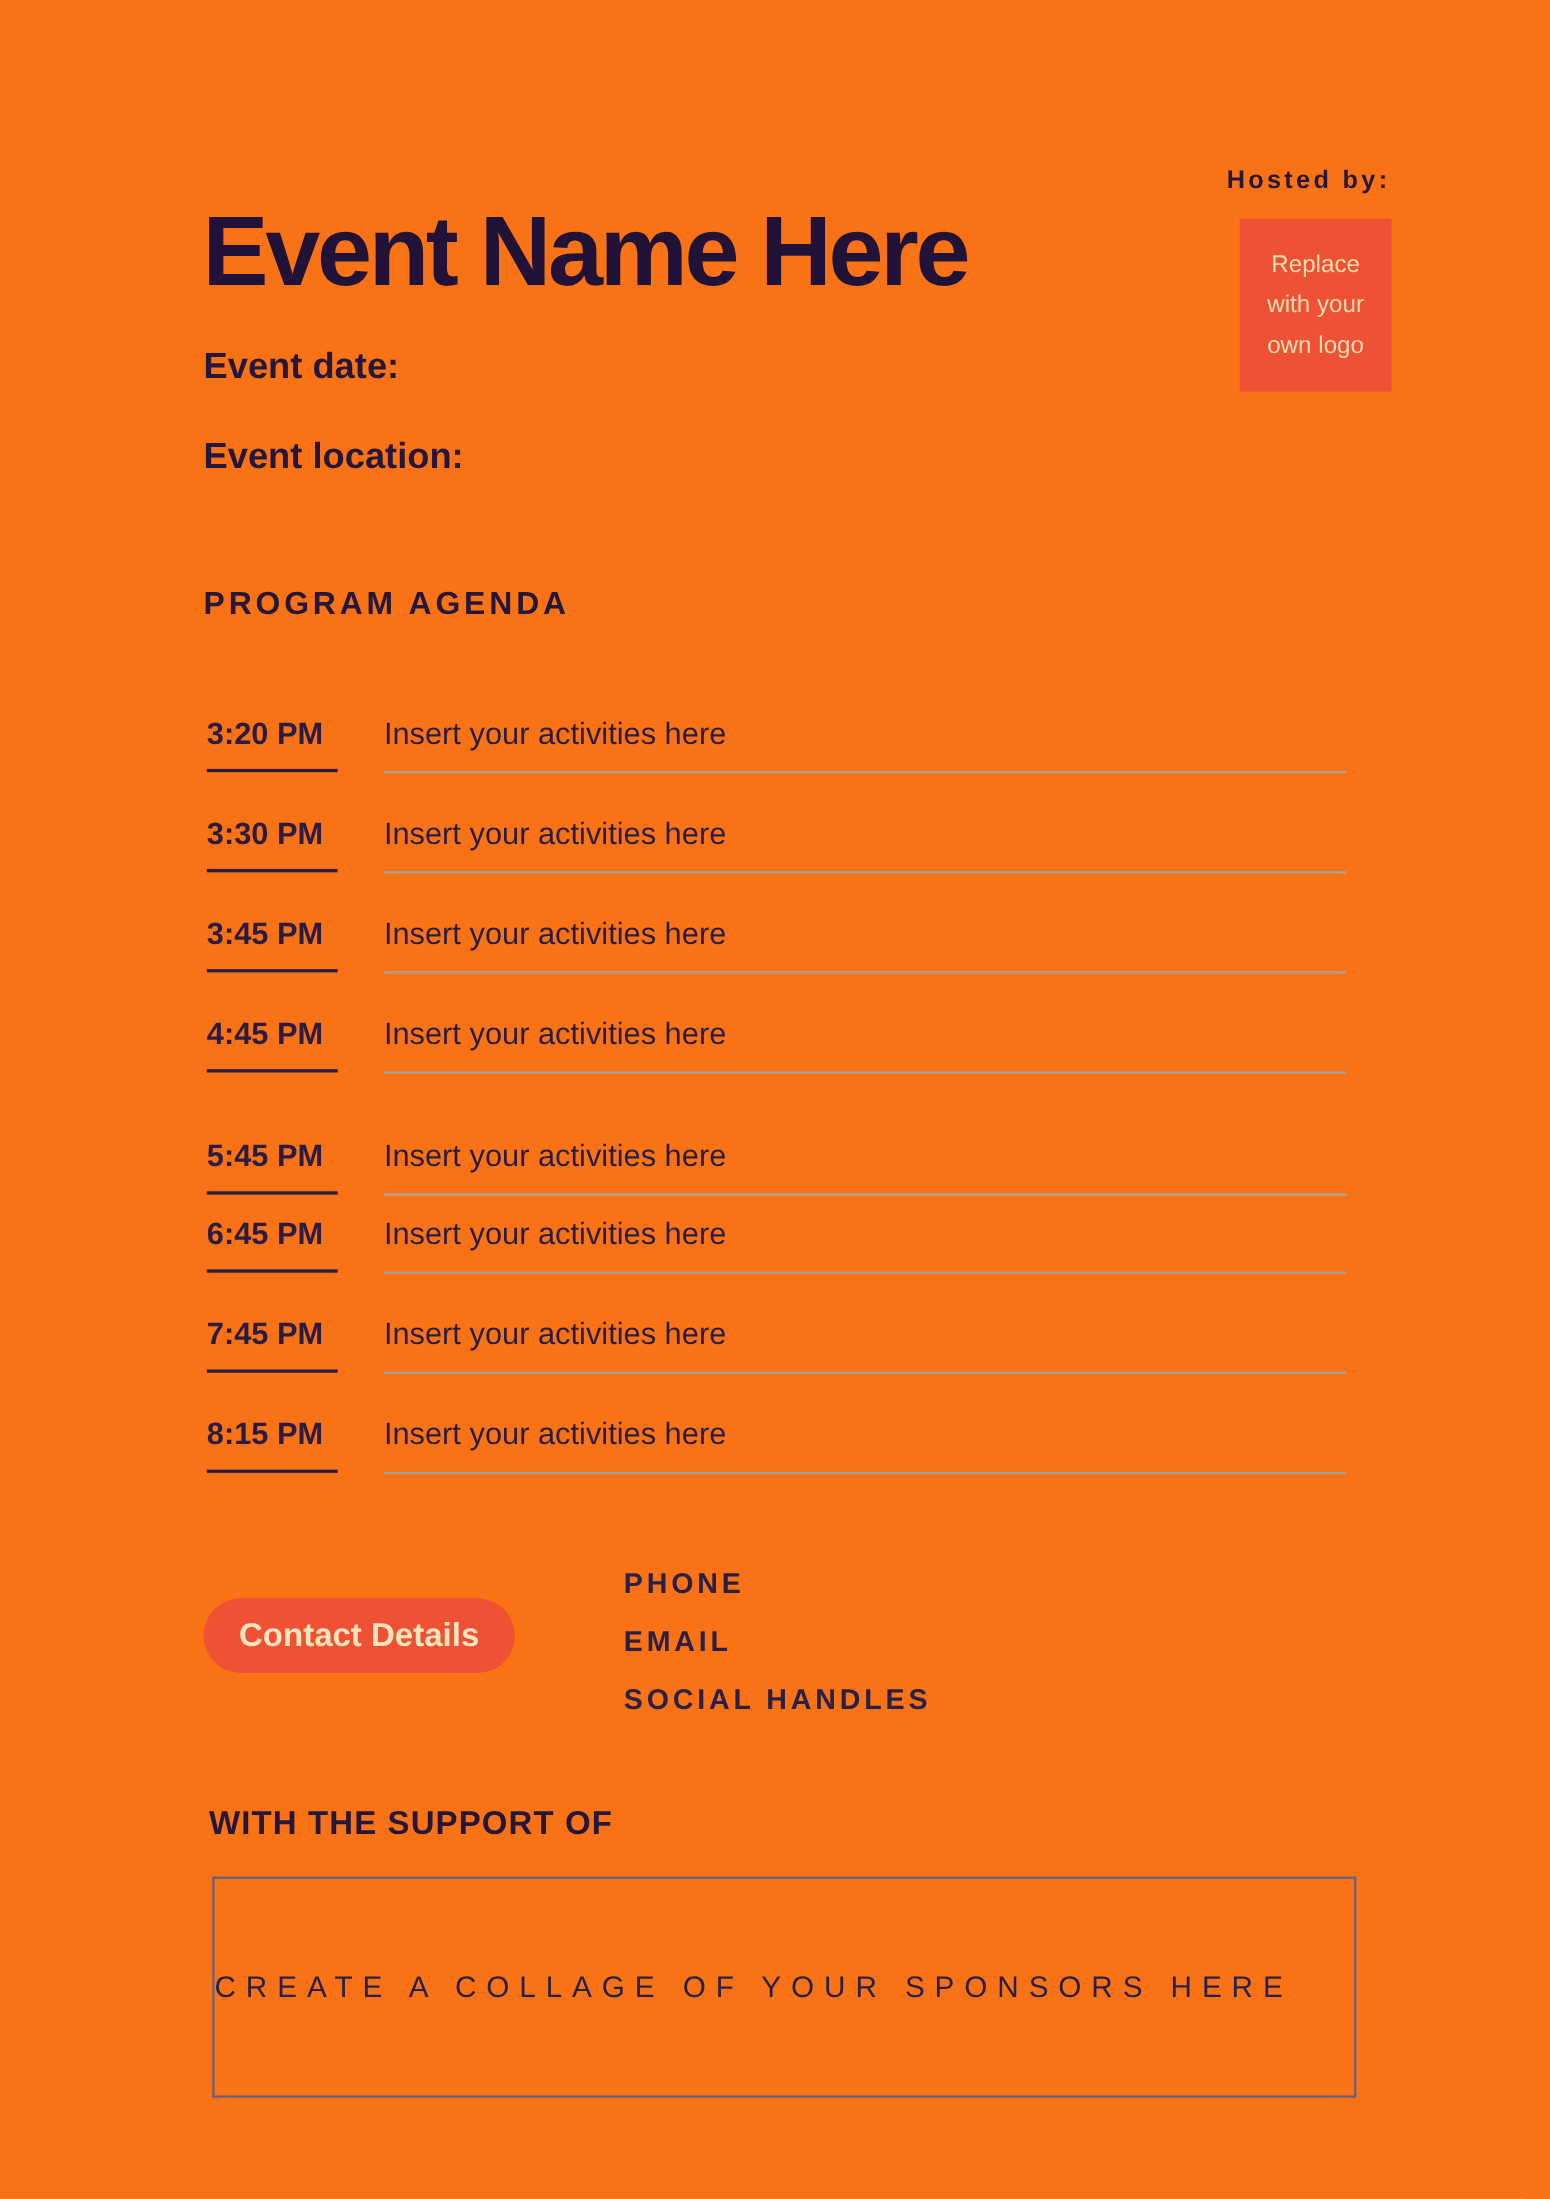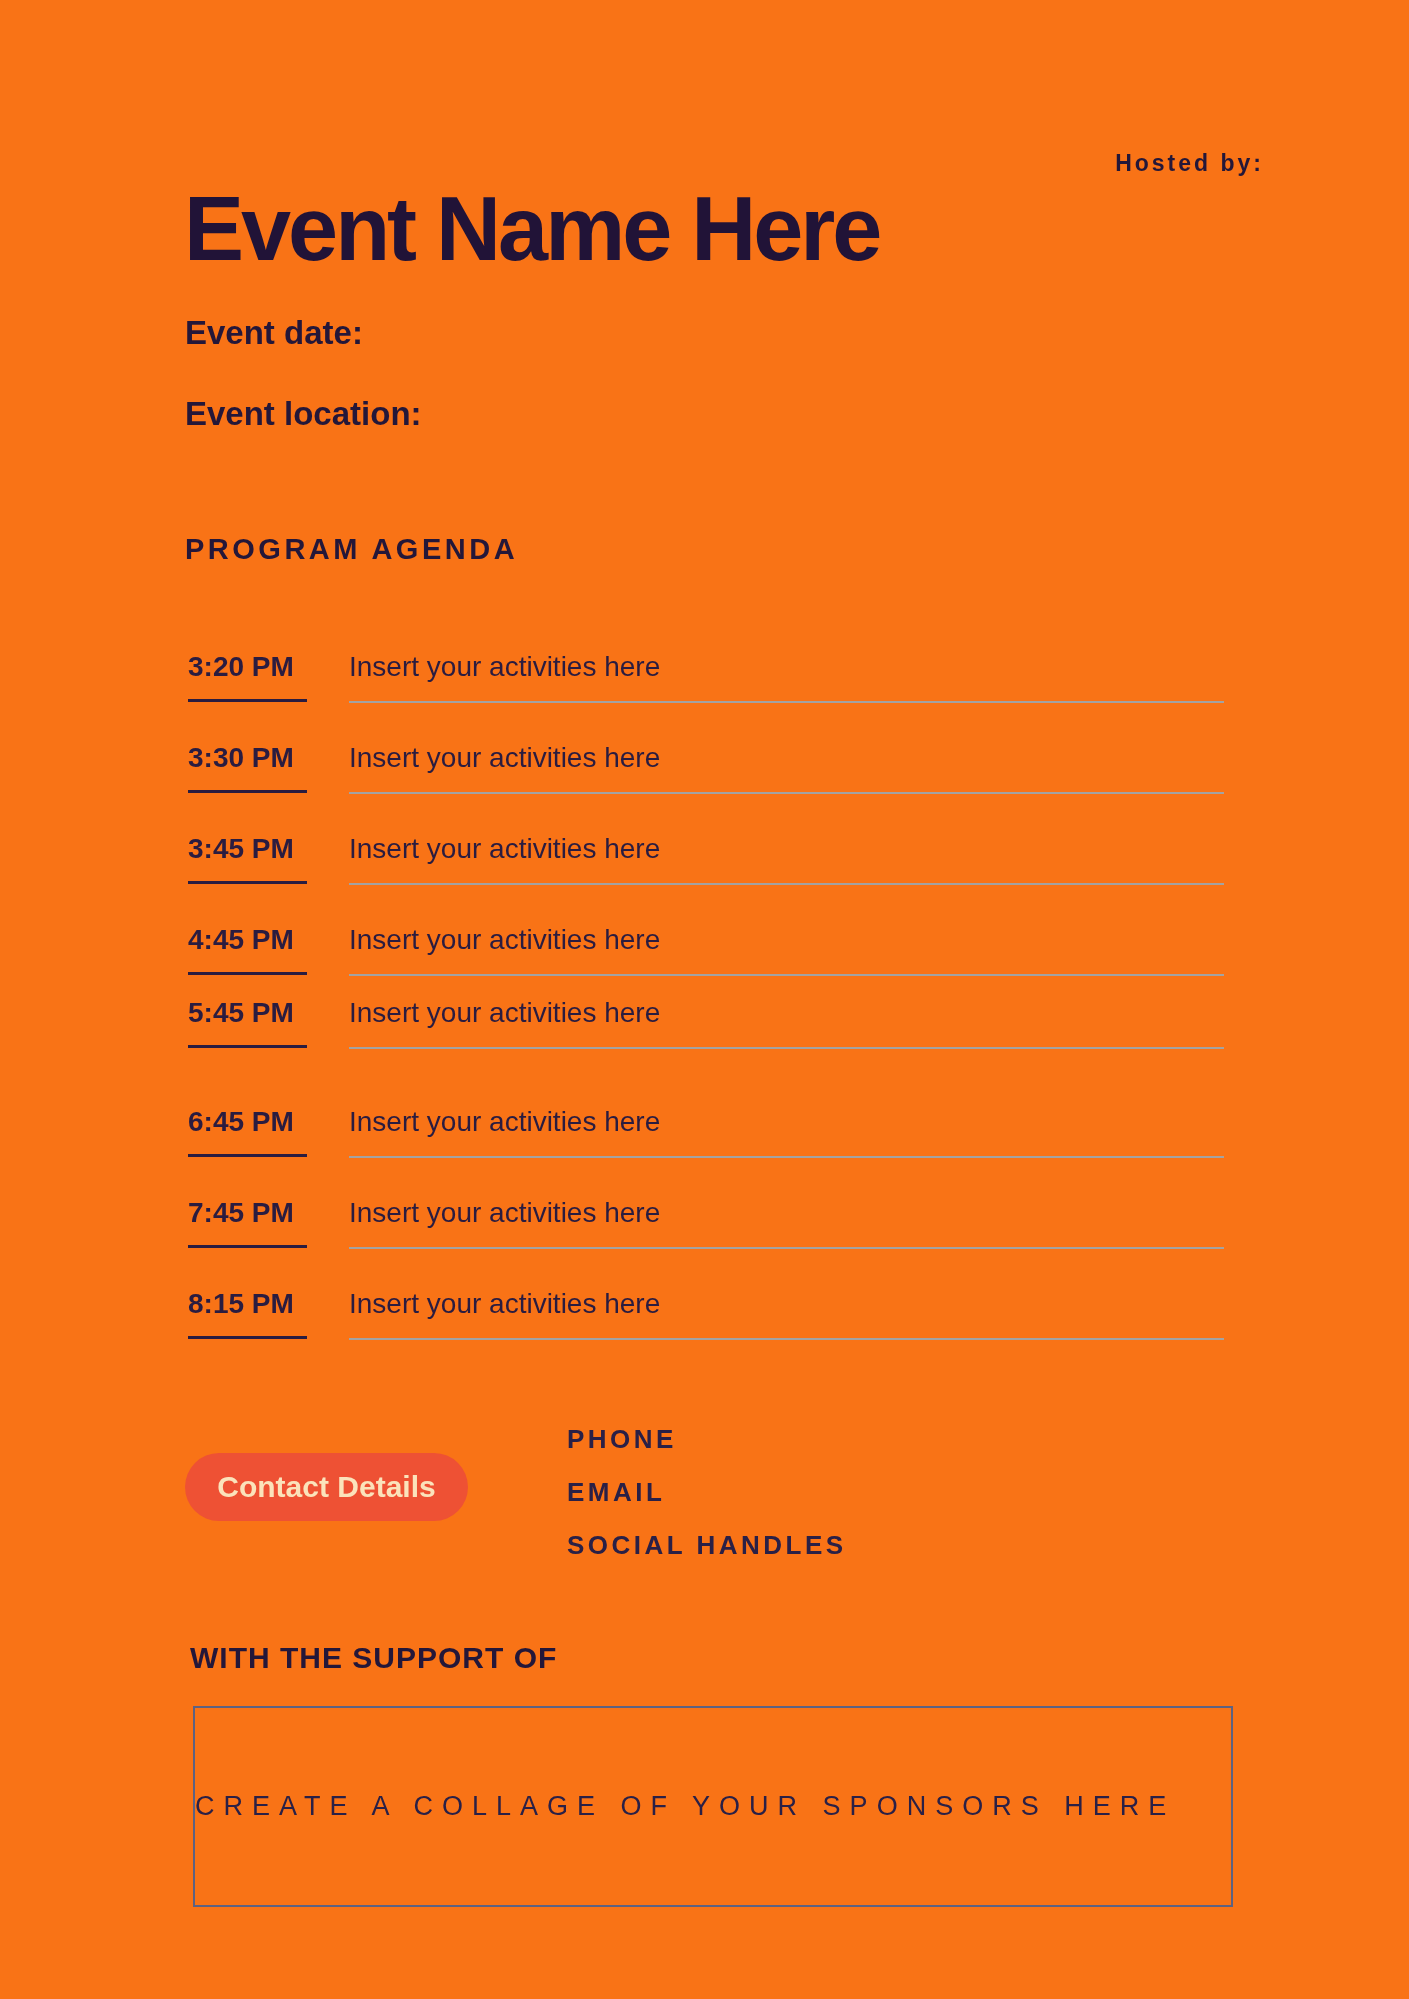--- a/index.html
+++ b/index.html
@@ -184,20 +184,23 @@
     white-space: nowrap;
   }
 </style>
 </head>
 <body>
 
 <div class="page">
 
   <div class="hosted-by">Hosted by:</div>
 
+  <div class="logo-box">
+    <span>Replace with your own logo</span>
+  </div>
 
   <h1 class="title">Event Name Here</h1>
 
   <div class="meta-label event-date">Event date:</div>
 
   <div class="meta-label event-location">Event location:</div>
 
   <div class="agenda-heading">PROGRAM AGENDA</div>
 
   <div class="agenda-list" id="agenda-list">
@@ -210,21 +213,21 @@
         <div class="agenda-activity">Insert your activities here</div>
       </div>
       <div class="agenda-row" style="top: 182px;">
         <div class="agenda-time">3:45 PM</div>
         <div class="agenda-activity">Insert your activities here</div>
       </div>
       <div class="agenda-row" style="top: 273px;">
         <div class="agenda-time">4:45 PM</div>
         <div class="agenda-activity">Insert your activities here</div>
       </div>
-      <div class="agenda-row" style="top: 346px;">
+      <div class="agenda-row" style="top: 384px;">
         <div class="agenda-time">5:45 PM</div>
         <div class="agenda-activity">Insert your activities here</div>
       </div>
       <div class="agenda-row" style="top: 455px;">
         <div class="agenda-time">6:45 PM</div>
         <div class="agenda-activity">Insert your activities here</div>
       </div>
       <div class="agenda-row" style="top: 546px;">
         <div class="agenda-time">7:45 PM</div>
         <div class="agenda-activity">Insert your activities here</div>

